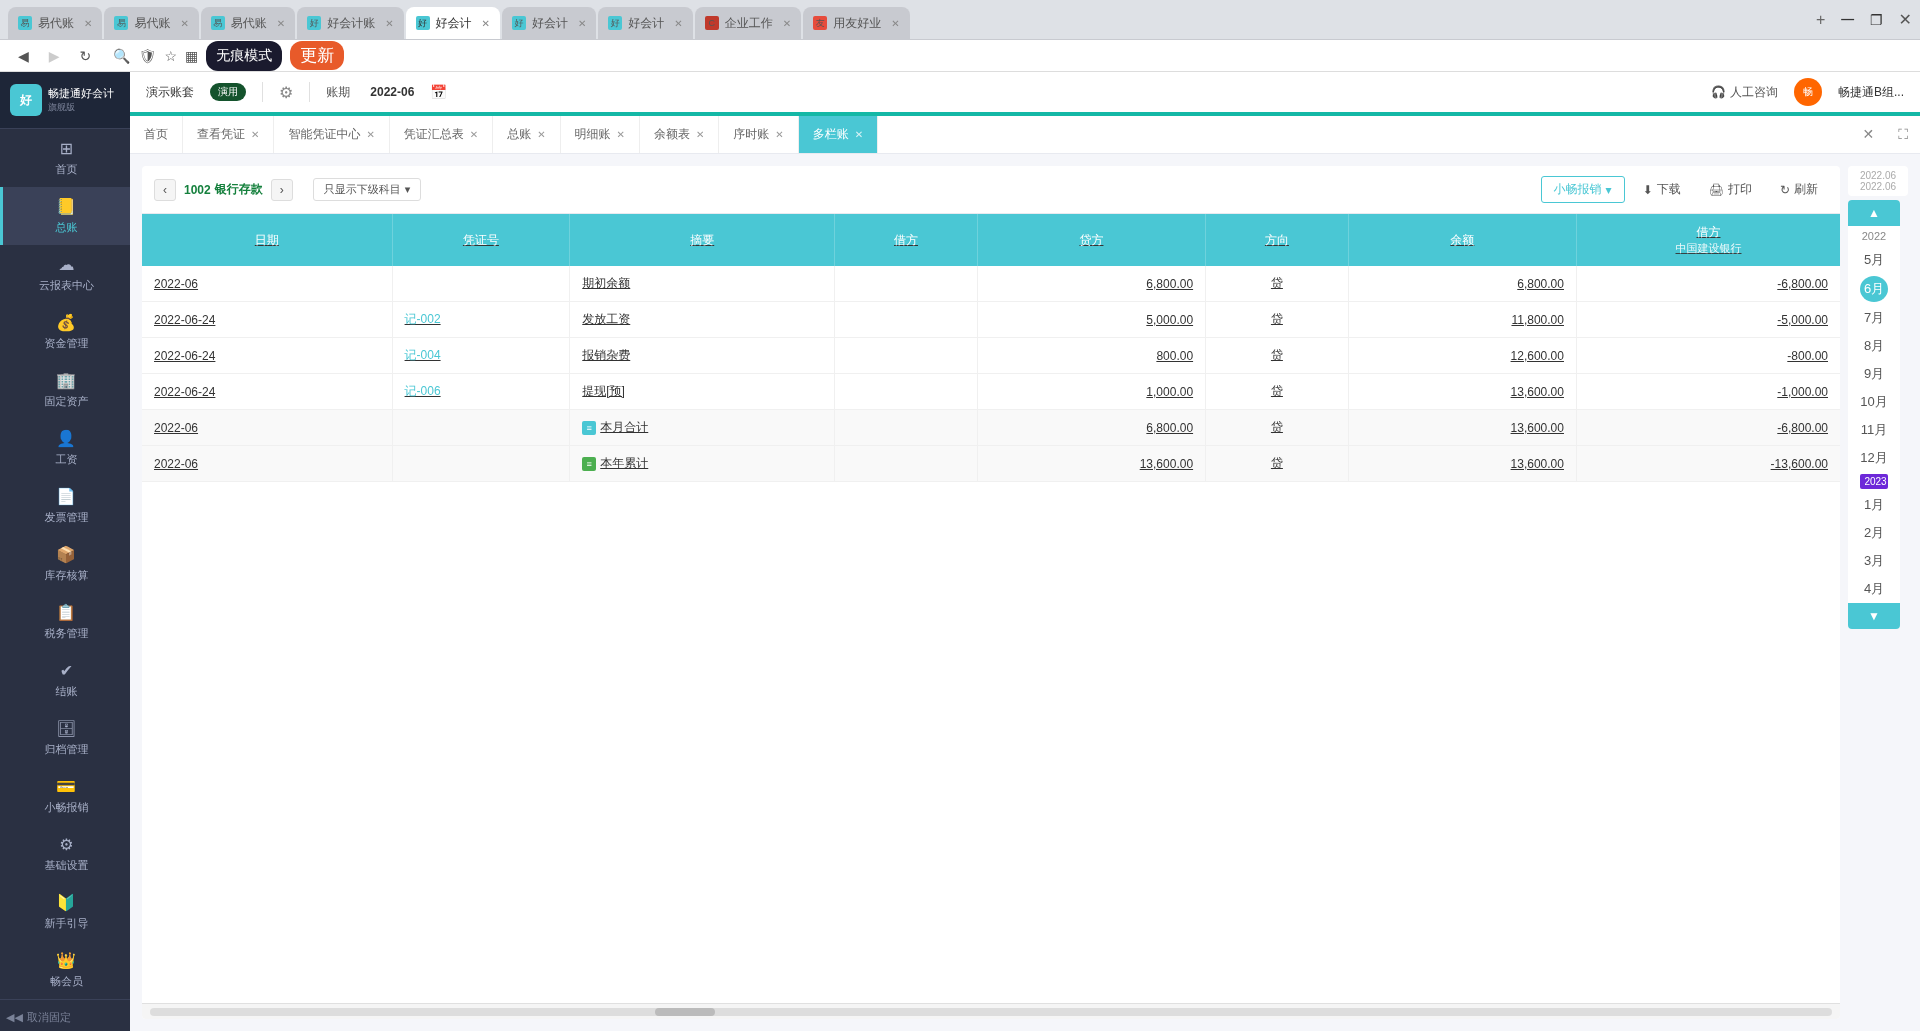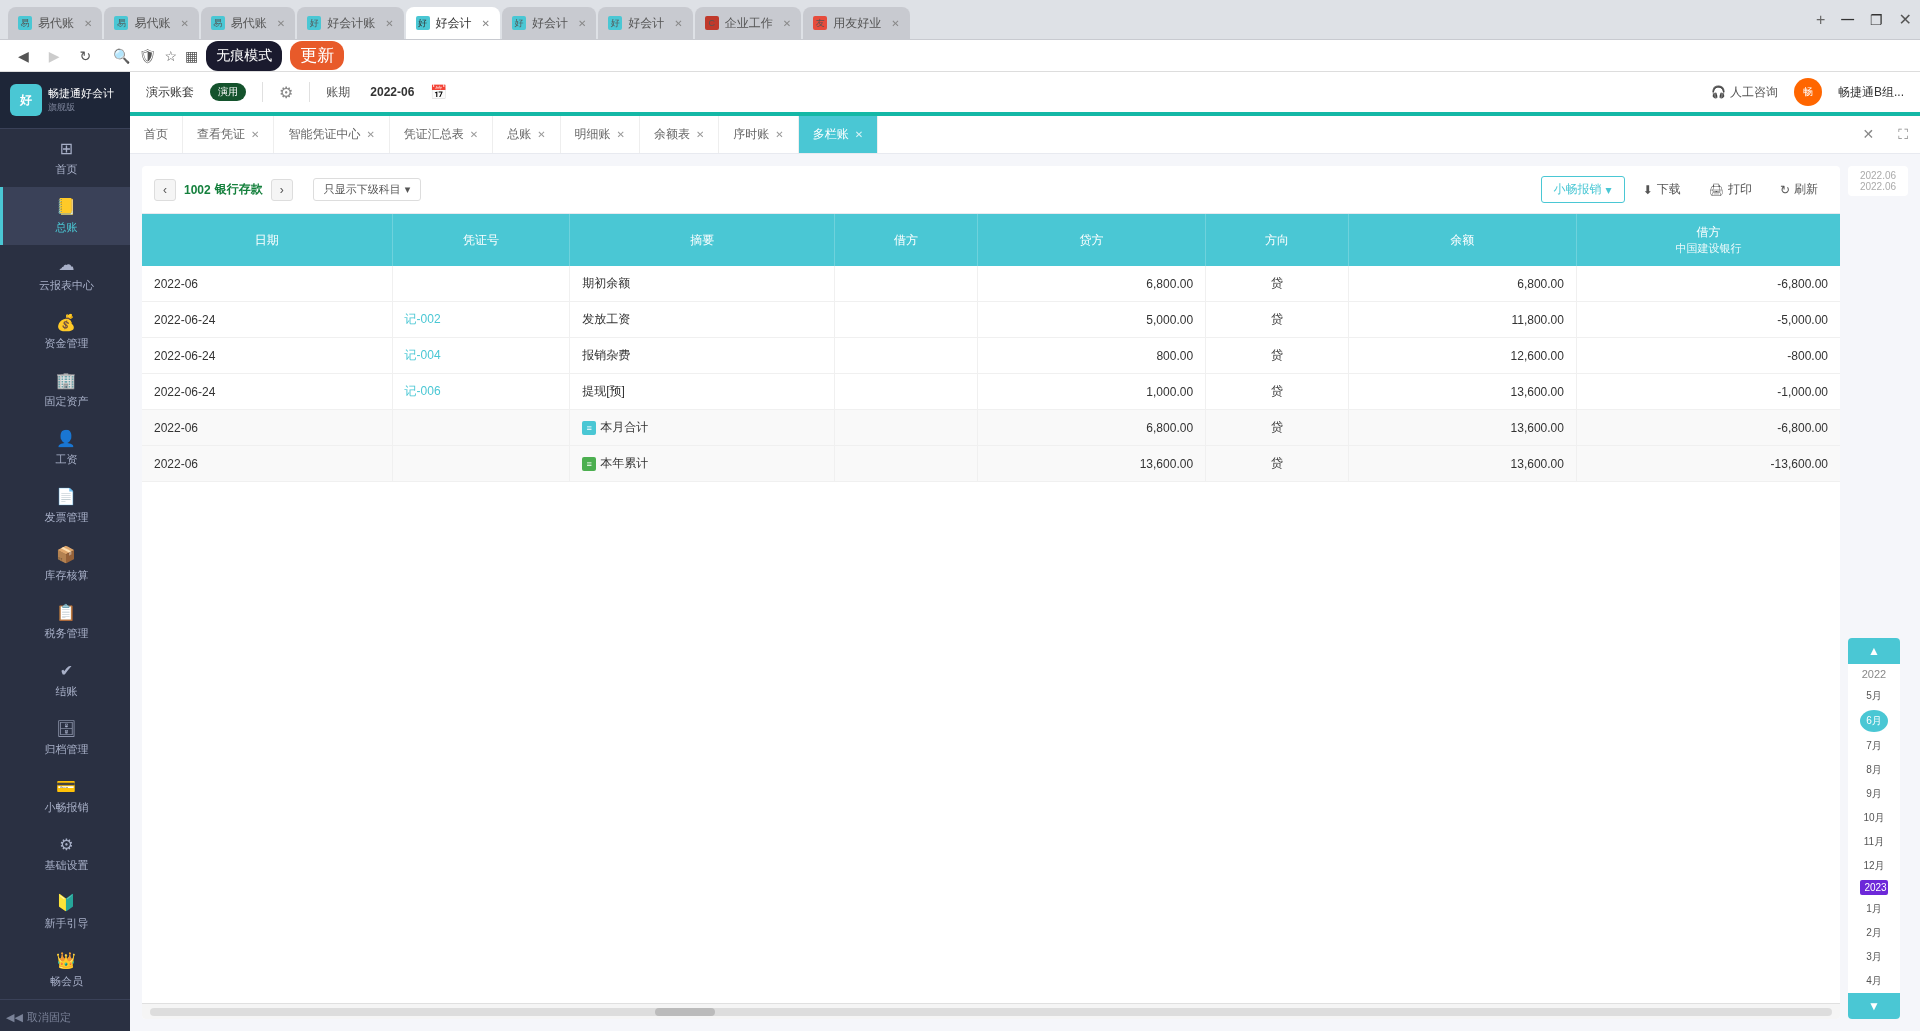--- a/index.html
+++ b/index.html
@@ -72,42 +72,42 @@
     .ledger-toolbar { display: flex; align-items: center; padding: 10px 12px; border-bottom: 1px solid #e8eaf0; gap: 8px; }
     .nav-arrow { background: #f5f5f5; border: 1px solid #ddd; border-radius: 3px; padding: 3px 8px; cursor: pointer; font-size: 12px; color: #555; }
     .account-select { display: flex; align-items: center; gap: 4px; font-size: 12px; color: #15803d; font-weight: bold; }
     .sub-account-filter { display: flex; align-items: center; gap: 4px; border: 1px solid #ddd; border-radius: 3px; padding: 3px 10px; font-size: 11px; color: #555; cursor: pointer; margin-left: 12px; }
     .ledger-actions { margin-left: auto; display: flex; align-items: center; gap: 8px; }
     .multi-col-btn { border: 1px solid #4ac7d4; color: #4ac7d4; background: #fff; border-radius: 3px; padding: 4px 12px; font-size: 12px; cursor: pointer; display: flex; align-items: center; gap: 4px; }
     .action-btn { display: flex; align-items: center; gap: 4px; padding: 4px 10px; font-size: 12px; color: #555; cursor: pointer; }
 
     
     .ledger-table { flex: 1; overflow: auto; }
-    table { width: 100%; border-collapse: collapse; }
+    table { width: 100%; border-collapse: collapse; text-decoration: underline; }
     thead tr { background: #4ac7d4; color: #fff; }
     thead th { padding: 10px 12px; text-align: center; font-size: 12px; font-weight: normal; border-right: 1px solid rgba(255,255,255,0.2); white-space: nowrap; }
     thead th:last-child { border-right: none; }
     .th-multi { text-align: center; }
     tbody tr { border-bottom: 1px solid #f0f0f0; }
     tbody td { padding: 9px 12px; font-size: 12px; color: #333; text-align: center; border-right: 1px solid #f0f0f0; }
     tbody td:last-child { border-right: none; }
     .td-link { color: #4ac7d4; cursor: pointer; text-decoration: none; }
     .td-right { text-align: right; }
     .td-left { text-align: left; }
     .summary-row { background: #f9f9f9; }
     .summary-icon { display: inline-flex; align-items: center; justify-content: center; width: 14px; height: 14px; background: #4ac7d4; border-radius: 2px; color: #fff; font-size: 9px; margin-right: 4px; }
     .summary-icon.green { background: #4caf50; }
 
     
     .right-panel { width: 52px; background: #fff; border-radius: 4px; overflow: hidden; display: flex; flex-direction: column; align-items: center; }
     .right-panel-scroll { flex: 1; display: flex; flex-direction: column; align-items: center; overflow-y: auto; }
     .scroll-up-btn { width: 100%; background: #4ac7d4; color: #fff; border: none; cursor: pointer; padding: 6px; text-align: center; font-size: 12px; }
     .scroll-down-btn { width: 100%; background: #4ac7d4; color: #fff; border: none; cursor: pointer; padding: 6px; text-align: center; font-size: 12px; }
     .year-label { font-size: 11px; color: #888; padding: 4px 0; width: 100%; text-align: center; }
-    .month-item { width: 100%; text-align: center; padding: 5px 0; font-size: 10px; color: #555; cursor: pointer; }
+    .month-item { width: 100%; text-align: center; padding: 5px 0; font-size: 13px; color: #555; cursor: pointer; }
     .month-item.active { background: #4ac7d4; color: #fff; border-radius: 50%; width: 28px; margin: 2px auto; padding: 4px 0; }
     .year-badge { background: #6d28d9; color: #fff; font-size: 10px; padding: 2px 4px; border-radius: 2px; margin: 2px 0; width: 90%; text-align: center; }
 
     
     .bottom-bar { height: 16px; background: #f5f5f5; border-top: 1px solid #e0e0e0; display: flex; align-items: center; padding: 0 8px; }
     .h-scrollbar { flex: 1; height: 8px; background: #ddd; border-radius: 4px; position: relative; }
     .h-scrollbar-thumb { width: 60px; height: 8px; background: #bbb; border-radius: 4px; position: absolute; left: 30%; }
   </style>
 </head>
 <body>
@@ -441,21 +441,21 @@
           </table>
         </div>
 
         <div class="bottom-bar">
           <div class="h-scrollbar">
             <div class="h-scrollbar-thumb"></div>
           </div>
         </div>
       </div>
 
-      <div style="display:flex;flex-direction:column;width:60px;gap:4px;justify-content:space-between;">
+      <div style="display:flex;flex-direction:column;width:60px;gap:4px;">
 
         <div style="background:#fff;border-radius:4px;padding:4px 2px;text-align:center;font-size:10px;color:#aaa;">
           <div>2022.06</div>
           <div>2022.06</div>
         </div>
         <div class="right-panel">
           <button class="scroll-up-btn">▲</button>
           <div class="right-panel-scroll" id="month-nav">
               <div class="year-label">2022</div>
               <div class="month-item">5月</div>

